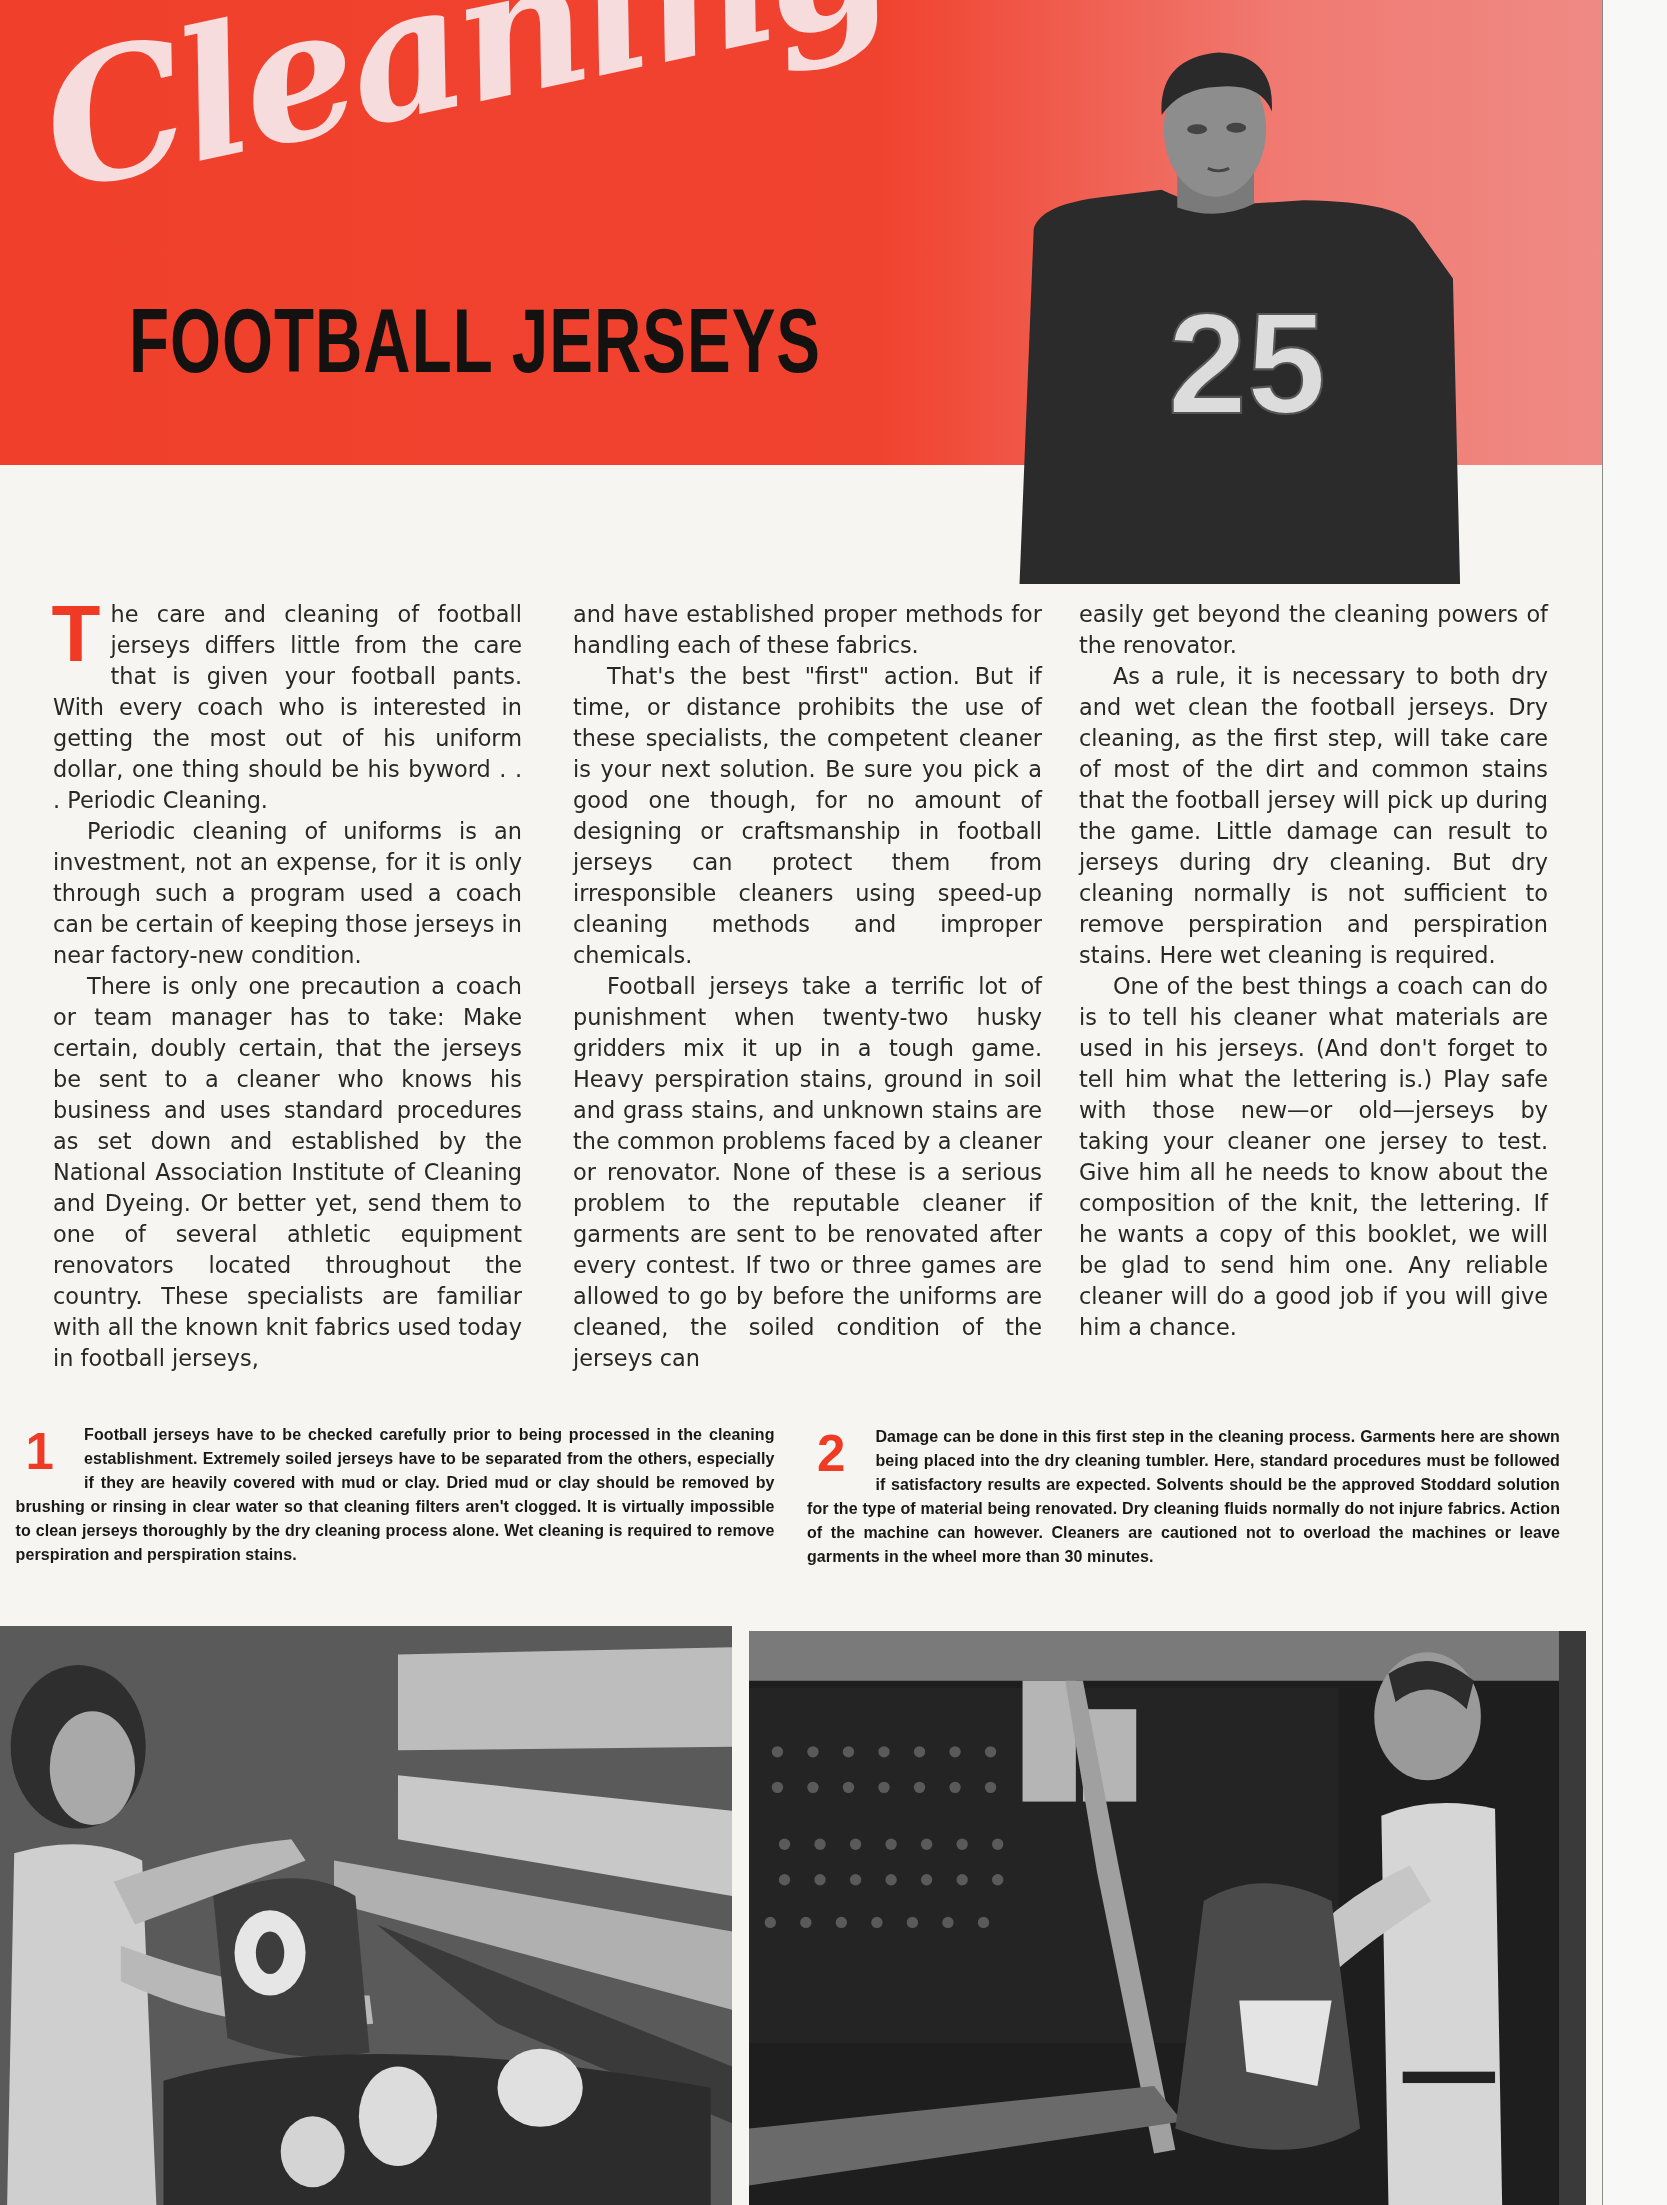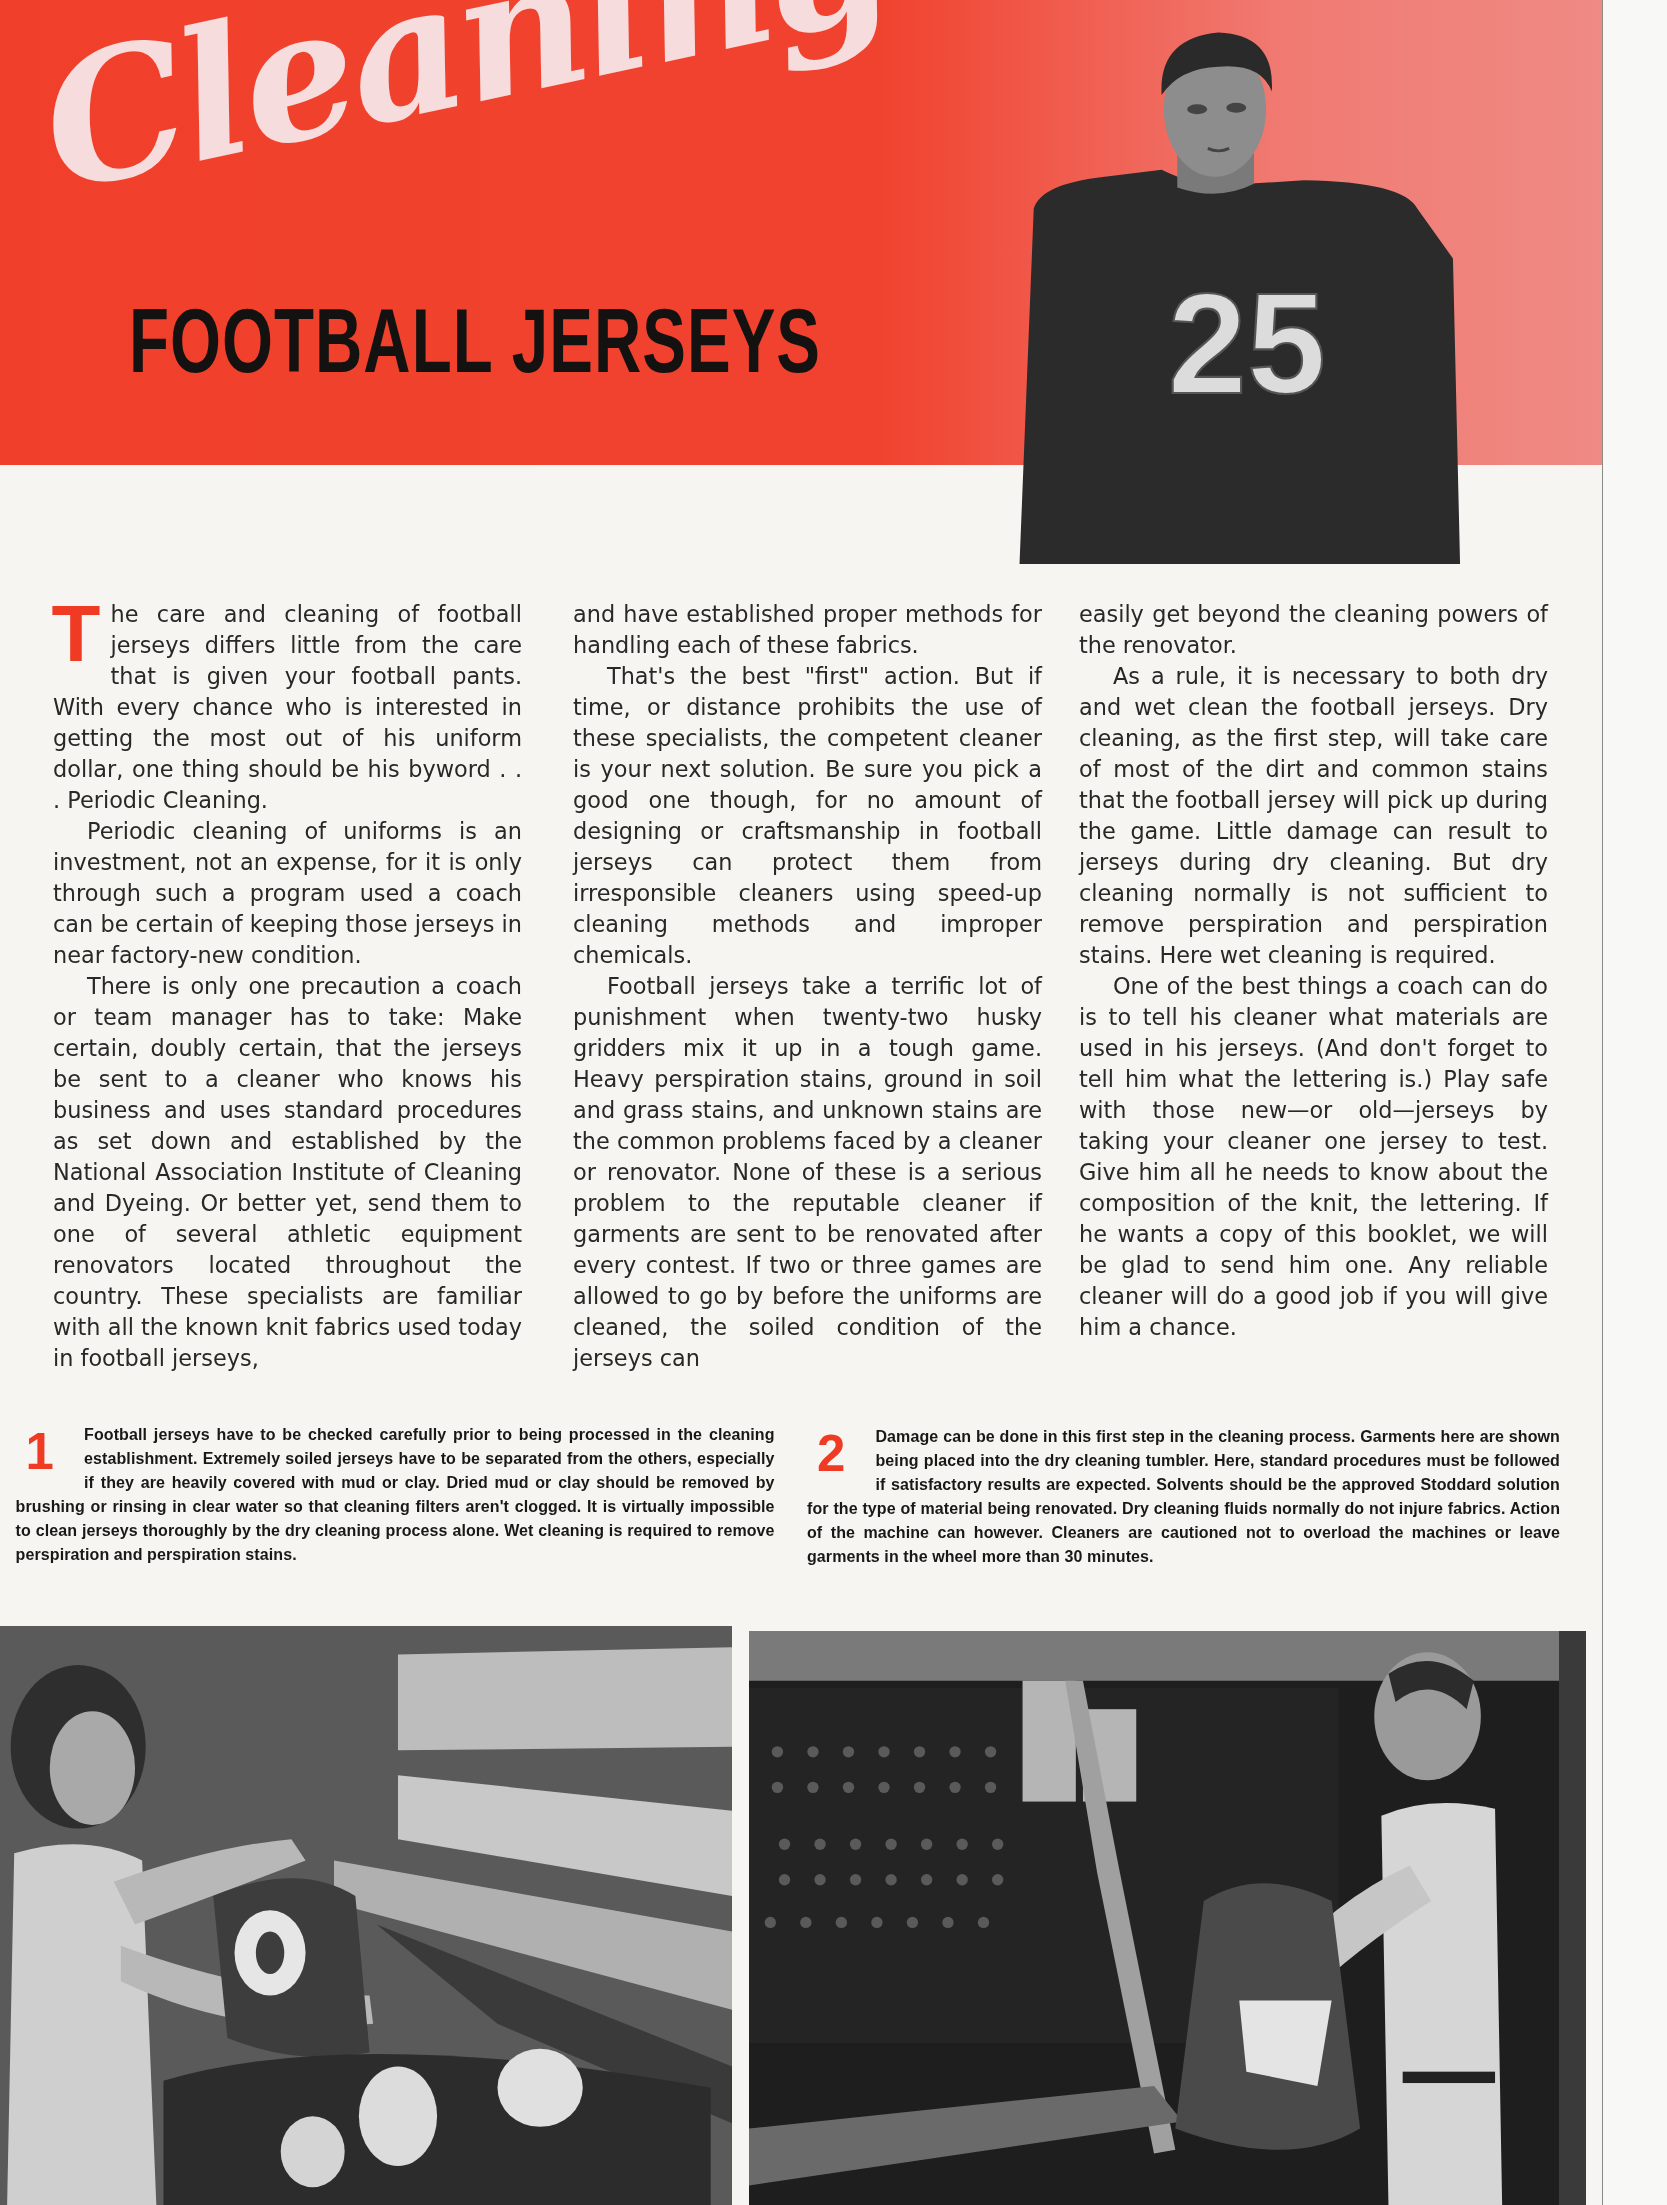--- a/index.html
+++ b/index.html
@@ -8,21 +8,21 @@
 
     .page { position: absolute; left: 0; top: 0; width: 1602px; height: 2205px; background: #f6f5f1; }
     .facing-page { position: absolute; left: 1602px; top: 0; width: 66px; height: 2205px; background: #f8f8f6; border-left: 1.4px solid #8a8a86; }
 
     
     .header-band { position: absolute; left: 0; top: 0; width: 1602px; height: 465px; background: linear-gradient(90deg, #f0402c 0%, #f0432f 55%, #f07a72 80%, #ef8a84 100%); }
     .script-title { position: absolute; left: 65px; top: 39px; font-family: "DejaVu Serif", serif; font-style: italic; font-weight: bold; font-size: 178px; color: #f6dcdc; transform: rotate(-12deg); transform-origin: left bottom; letter-spacing: -4.3px; line-height: 1; }
     .sub-title { position: absolute; left: 129px; top: 295px; font-family: "Liberation Sans", sans-serif; font-weight: bold; font-size: 91px; color: #141210; letter-spacing: 1.4px; transform: scaleX(0.72); transform-origin: left top; white-space: nowrap; line-height: 1; }
 
     
-    .player { position: absolute; left: 991px; top: 24px; width: 526px; height: 540px; }
+    .player { position: absolute; left: 991px; top: 44px; width: 526px; height: 540px; }
     .player svg { width: 100%; height: 100%; }
 
     
     .columns { position: absolute; top: 599px; left: 53px; width: 1456px; height: 795px; }
     .col { position: absolute; top: 0; width: 469px; font-family: "DejaVu Sans", sans-serif; font-size: 22.4px; line-height: 31px; text-align: justify; color: #2a2826; }
     .col p { text-indent: 34px; }
     .col p.first { text-indent: 0; }
     .col1 { left: 0; }
     .col2 { left: 520px; }
     .col3 { left: 1026px; }
@@ -64,21 +64,21 @@
       <ellipse cx="290" cy="120" rx="14" ry="7" fill="#444"></ellipse>
       <ellipse cx="345" cy="118" rx="14" ry="7" fill="#444"></ellipse>
       <path d="M305 175 Q320 182 335 175" stroke="#444" stroke-width="4" fill="none"></path>
 
       <text x="360" y="520" text-anchor="middle" font-family="Liberation Sans, sans-serif" font-weight="bold" font-size="200" fill="#dcdcdc" stroke="#555" stroke-width="3">25</text>
     </svg>
   </div>
 
   <div class="columns">
     <div class="col col1">
-      <p class="first"><span class="dropcap">T</span><span>he care and cleaning of football jerseys differs little from the care that is given your football pants. With every chance who is interested in getting the most out of his uniform dollar, one thing should be his byword . . . Periodic Cleaning.</span></p>
+      <p class="first"><span class="dropcap">T</span><span>he care and cleaning of football jerseys differs little from the care that is given your football pants. With every coach who is interested in getting the most out of his uniform dollar, one thing should be his byword . . . Periodic Cleaning.</span></p>
       <p>Periodic cleaning of uniforms is an investment, not an expense, for it is only through such a program used a coach can be certain of keeping those jerseys in near factory-new condition.</p>
       <p>There is only one precaution a coach or team manager has to take: Make certain, doubly certain, that the jerseys be sent to a cleaner who knows his business and uses standard procedures as set down and established by the National Association Institute of Cleaning and Dyeing. Or better yet, send them to one of several athletic equipment renovators located throughout the country. These specialists are familiar with all the known knit fabrics used today in football jerseys,</p>
     </div>
     <div class="col col2">
       <p class="first">and have established proper methods for handling each of these fabrics.</p>
       <p>That's the best "first" action. But if time, or distance prohibits the use of these specialists, the competent cleaner is your next solution. Be sure you pick a good one though, for no amount of designing or craftsmanship in football jerseys can protect them from irresponsible cleaners using speed-up cleaning methods and improper chemicals.</p>
       <p>Football jerseys take a terrific lot of punishment when twenty-two husky gridders mix it up in a tough game. Heavy perspiration stains, ground in soil and grass stains, and unknown stains are the common problems faced by a cleaner or renovator. None of these is a serious problem to the reputable cleaner if garments are sent to be renovated after every contest. If two or three games are allowed to go by before the uniforms are cleaned, the soiled condition of the jerseys can</p>
     </div>
     <div class="col col3">
       <p class="first">easily get beyond the cleaning powers of the renovator.</p>

